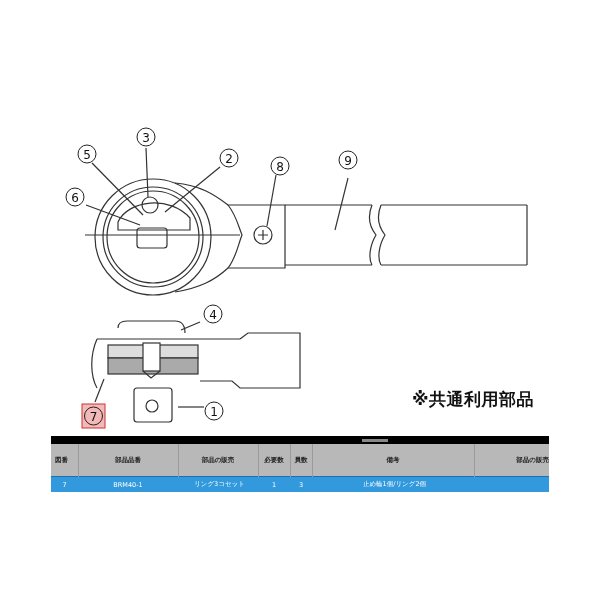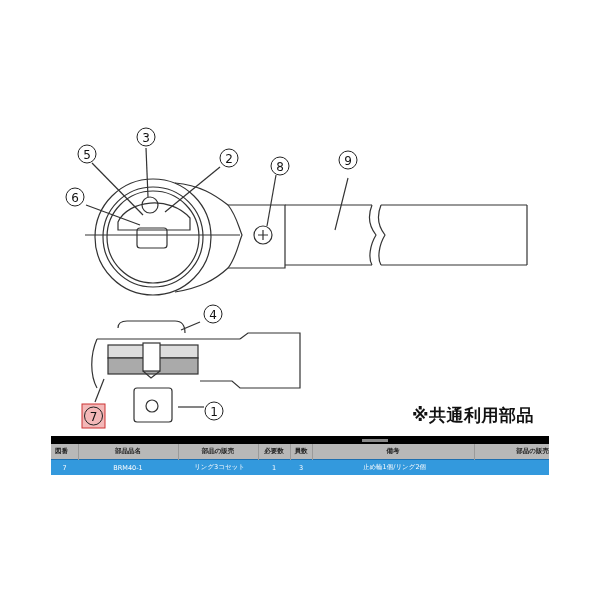--- a/index.html
+++ b/index.html
@@ -1,23 +1,23 @@
 <!DOCTYPE html>
 <html><head>
 <meta charset="utf-8">
 <style>
   html, body { margin:0; padding:0; background:#ffffff; }
   body { width:600px; height:600px; position:relative; overflow:hidden; font-family:"DejaVu Sans", sans-serif; }
   #diagram { position:absolute; left:0; top:0; width:600px; height:600px; }
-  .note { position:absolute; left:412px; top:404px; font-size:17px; font-weight:bold; color:#111; letter-spacing:0.5px; white-space:nowrap; }
+  .note { position:absolute; left:412px; top:388px; font-size:17px; font-weight:bold; color:#111; letter-spacing:0.5px; white-space:nowrap; }
   .parts-table-wrap { position:absolute; left:51px; top:436px; width:498px; }
   .topbar { height:8px; background:#000; position:relative; }
   .grip { position:absolute; left:311px; top:3px; width:26px; height:3px; background:#888; }
   table { border-collapse:collapse; width:498px; table-layout:fixed; font-size:6.5px; }
-  thead th { background:#b8b8b8; color:#222; font-weight:bold; height:15px; border-right:1px solid #9a9a9a; padding:0; text-align:center; }
+  thead th { background:#b8b8b8; color:#222; font-weight:bold; height:32px; border-right:1px solid #9a9a9a; padding:0; text-align:center; }
   thead th:last-child { border-right:none;text-align:right; }
   tbody td { background:#3399dd; color:#ffffff; height:15px; padding:0; text-align:center; border-top:1px solid #1d6fb0; }
   tbody td.left { text-align:center; padding-left:3px; }
   th.left { text-align:left; padding-left:4px; }
 </style>
 </head>
 <body>
 
 <svg id="diagram" viewBox="0 0 600 600" xmlns="http://www.w3.org/2000/svg">
   <g fill="none" stroke="#333" stroke-width="1.2">
@@ -104,21 +104,21 @@
         <col style="width:100px">
         <col style="width:80px">
         <col style="width:32px">
         <col style="width:22px">
         <col style="width:162px">
         <col style="width:75px">
     </colgroup>
     <thead>
       <tr>
         <th class="left">図番</th>
-        <th>部品品名</th>
+        <th>部品品番</th>
         <th>部品の販売</th>
         <th>必要数</th>
         <th>員数</th>
         <th>備考</th>
         <th>部品の販売</th>
       </tr>
     </thead>
     <tbody>
       <tr>
         <td>7</td>

